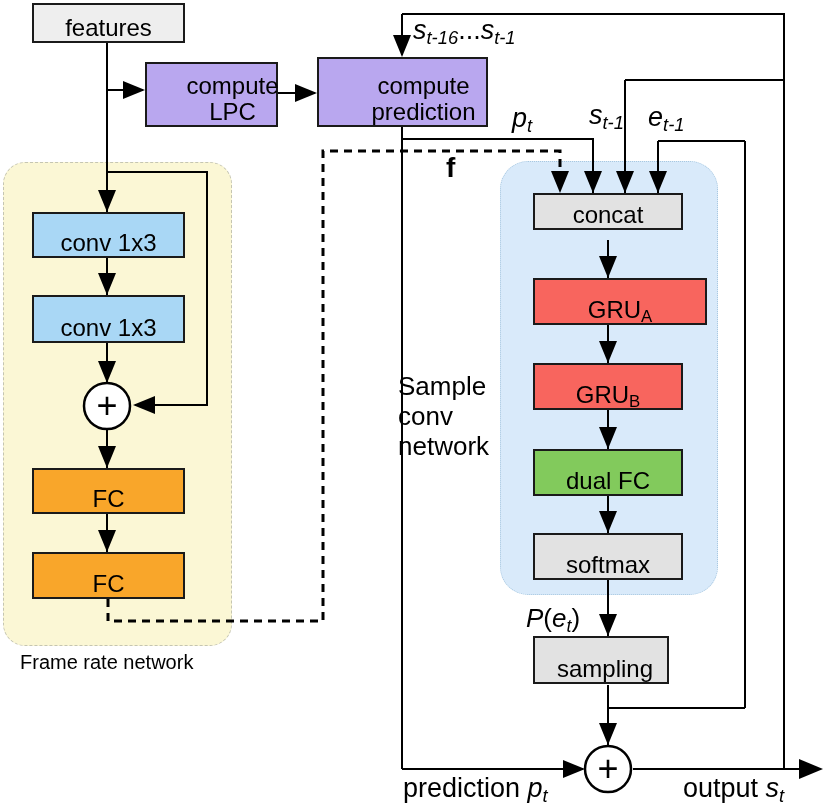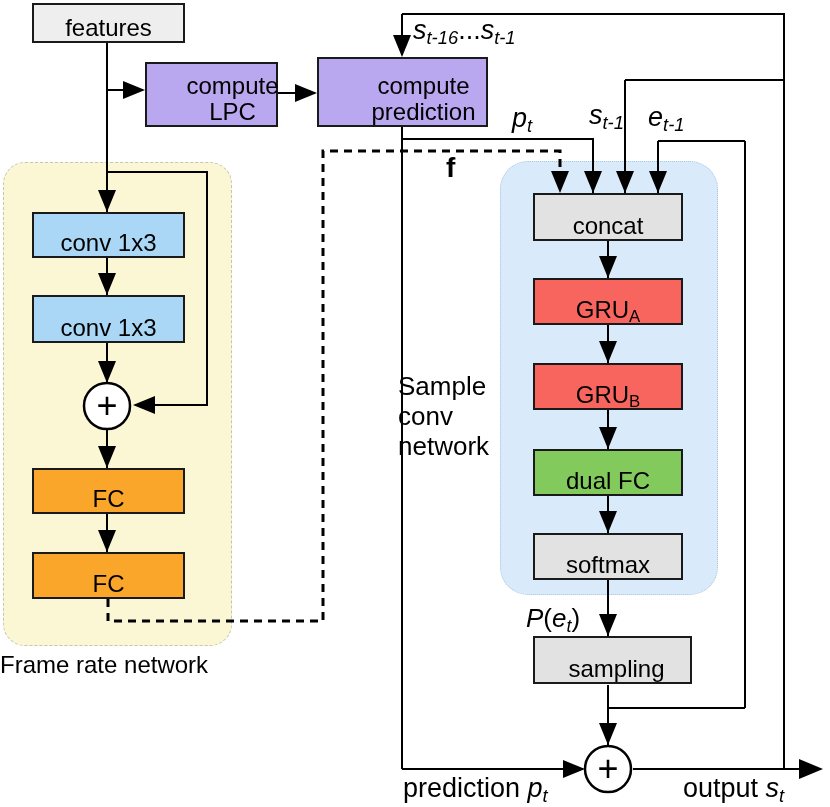--- a/index.html
+++ b/index.html
@@ -150,41 +150,41 @@
   <div class="plus" style="left:84px;top:383px;">+</div>
 
   <div class="box fill-orange" style="left:32px;top:468px;width:153px;height:46px;">
     <span>FC</span>
   </div>
 
   <div class="box fill-orange" style="left:32px;top:552px;width:153px;height:47px;">
     <span>FC</span>
   </div>
 
-  <div class="box fill-gray" style="left:533px;top:193px;width:150px;height:48px;">
+  <div class="box fill-gray" style="left:533px;top:193px;width:150px;height:37px;">
     <span>concat</span>
   </div>
 
-  <div class="box fill-red subbox" style="left:533px;top:278px;width:150px;height:47px;">
+  <div class="box fill-red subbox" style="left:533px;top:278px;width:174px;height:47px;">
     <span><span>GRU</span><sub>A</sub></span>
   </div>
 
   <div class="box fill-red subbox" style="left:533px;top:363px;width:150px;height:47px;">
     <span><span>GRU</span><sub>B</sub></span>
   </div>
 
   <div class="box fill-green" style="left:533px;top:449px;width:150px;height:47px;">
     <span>dual FC</span>
   </div>
 
   <div class="box fill-gray" style="left:533px;top:533px;width:150px;height:47px;">
     <span>softmax</span>
   </div>
 
-  <div class="box fill-gray" style="left:533px;top:636px;width:159px;height:48px;padding-left:8px;">
+  <div class="box fill-gray" style="left:533px;top:636px;width:136px;height:48px;padding-left:8px;">
     <span>sampling</span>
   </div>
 
   <div class="plus" style="left:585px;top:746px;">+</div>
 
   <div class="lbl math" style="left:413px;top:15px;">
     <i>s</i><sub>t-16</sub><span>...</span><i>s</i><sub>t-1</sub>
   </div>
 
   <div class="lbl math" style="left:512px;top:103px;">
@@ -207,21 +207,21 @@
 
 
   <div class="lbl math" style="left:403px;top:773px;">
     <span>prediction </span><i>p</i><sub>t</sub>
   </div>
 
   <div class="lbl math" style="left:683px;top:773px;">
     <span>output </span><i>s</i><sub>t</sub>
   </div>
 
-  <div class="lbl" style="left:0;top:651px;font-size:24px;">Frame rate network</div>
+  <div class="lbl" style="left:20px;top:651px;font-size:20px;">Frame rate network</div>
 
   <div class="lbl center" style="left:398px;top:372px;width:108px;font-size:26px;line-height:1.15;white-space:normal;">
     <span style="display:block">Sample</span>
     <span style="display:block">conv</span>
     <span style="display:block">network</span>
   </div>
 
 </div>
 
 </body></html>

